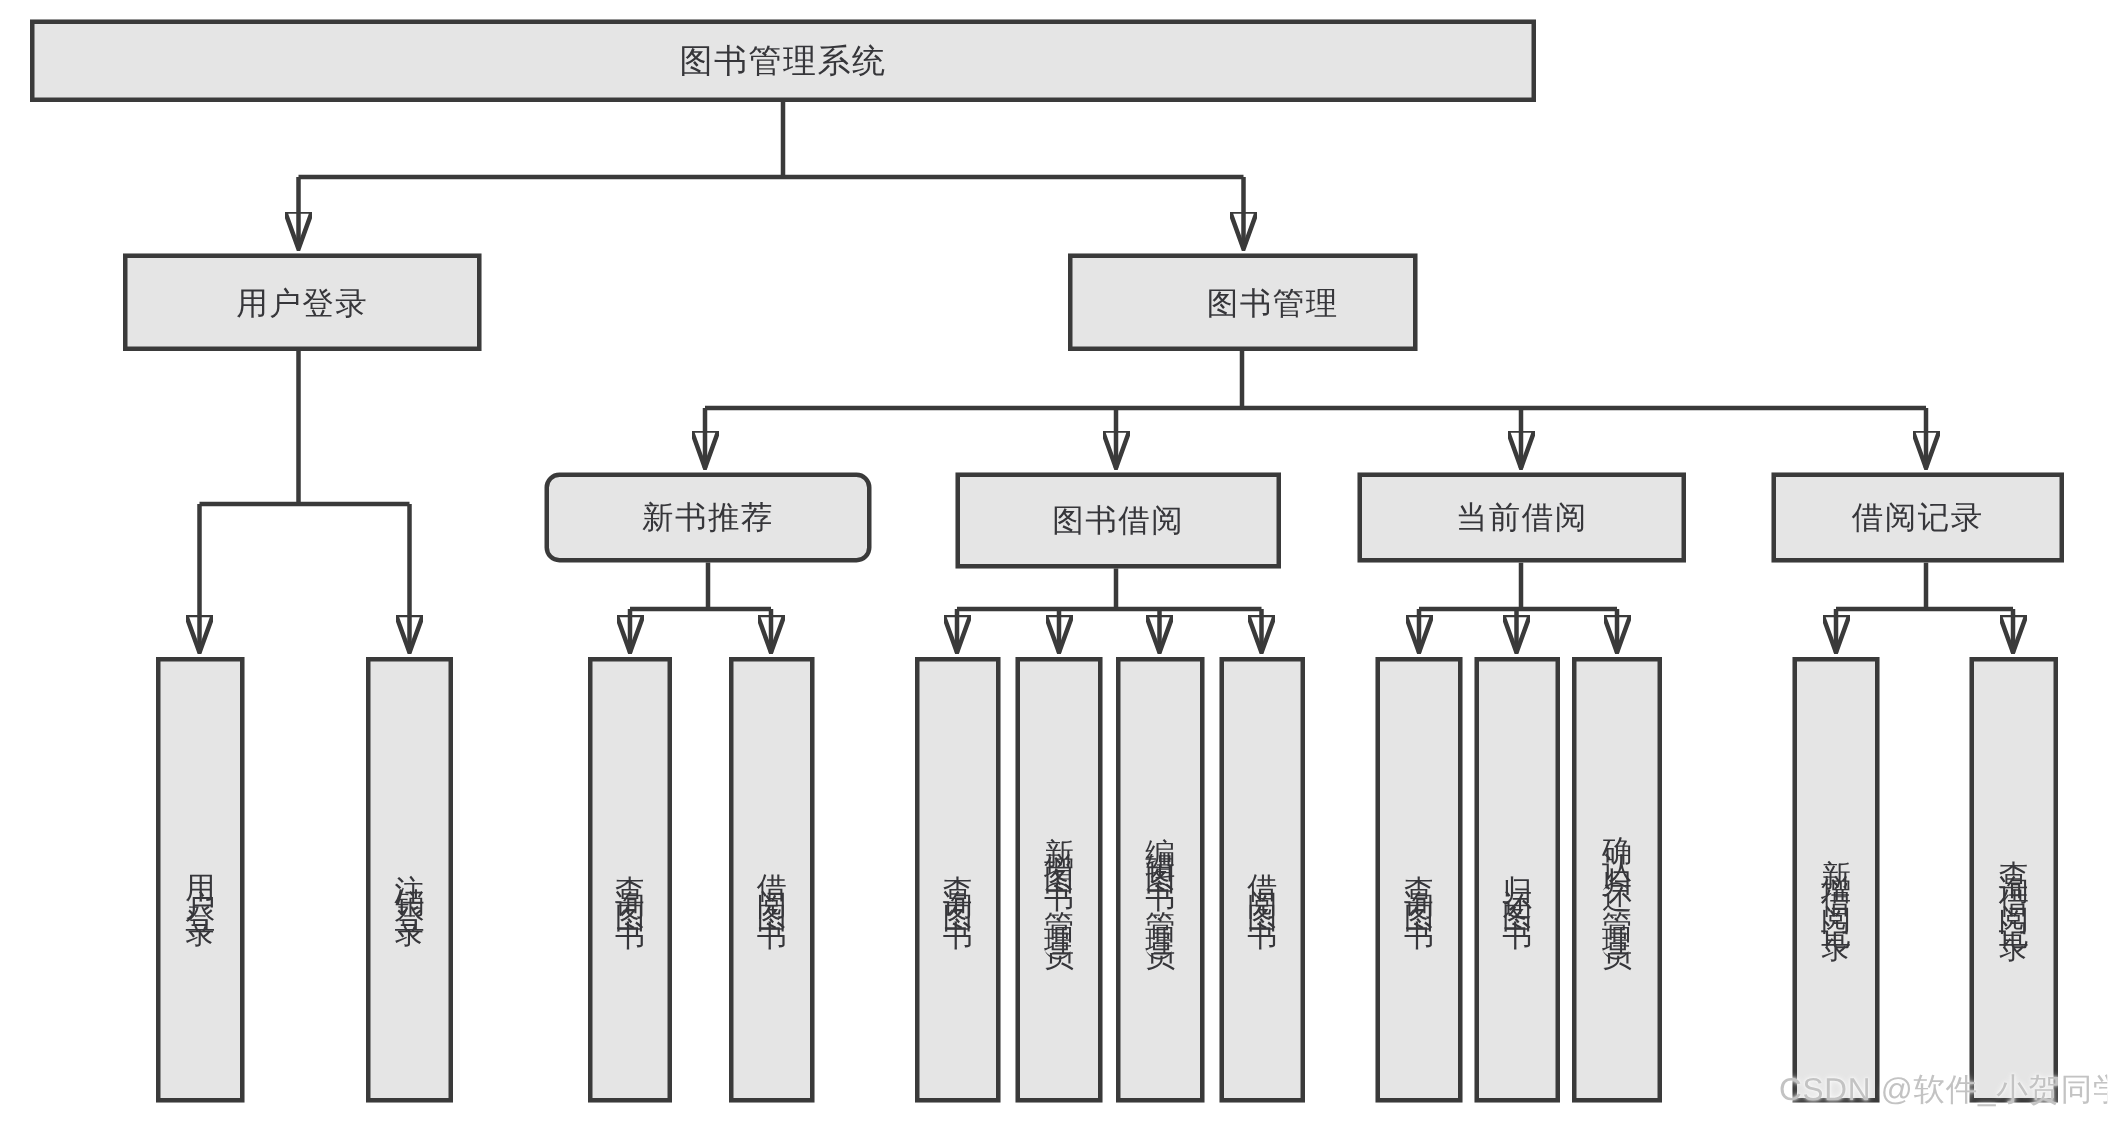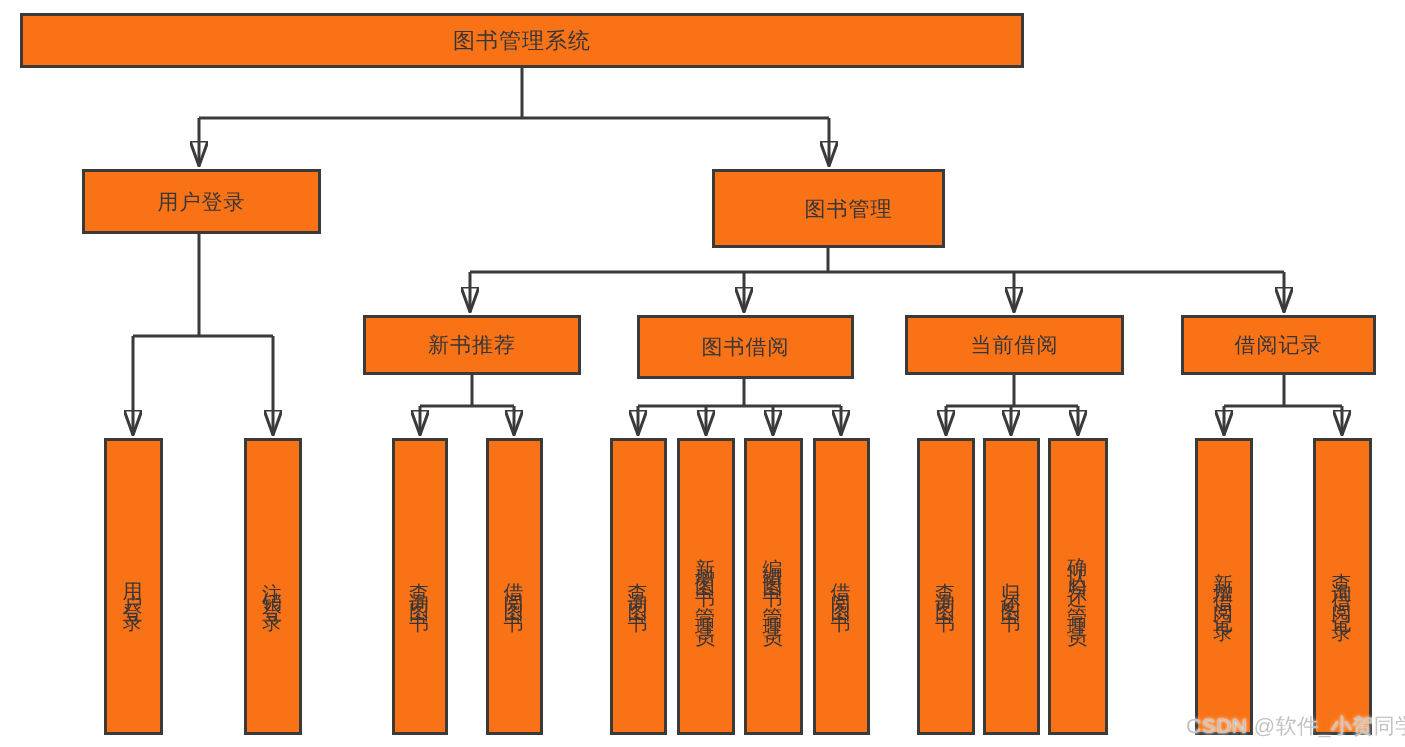--- a/index.html
+++ b/index.html
@@ -24,21 +24,21 @@
   }
   .connectors path,
   .connectors line {
     stroke: #3a3a3a;
     stroke-width: 3;
     fill: none;
   }
   .box {
     position: absolute;
     box-sizing: border-box;
-    background: #f97316;
+    background: #e5e5e5;
     border: 3px solid #3a3a3a;
     display: flex;
     align-items: center;
     justify-content: center;
   }
   .hlabel {
     font-size: 21px;
     color: #36363a;
     letter-spacing: 1px;
     white-space: nowrap;
@@ -109,25 +109,25 @@
     <line x1="1342" y1="406" x2="1342" y2="435" marker-end="url(#arw)"></line>
   </svg>
 
   <div class="box root" style="left:20px; top:13px; width:1004px; height:55px;">
     <span class="hlabel">图书管理系统</span>
   </div>
 
   <div class="box" style="left:82px; top:169px; width:239px; height:65px;">
     <span class="hlabel">用户登录</span>
   </div>
-  <div class="box" style="left:712px; top:169px; width:233px; height:79px;padding-left:40px;">
+  <div class="box" style="left:712px; top:169px; width:233px; height:65px;padding-left:40px;">
     <span class="hlabel">图书管理</span>
   </div>
 
-  <div class="box" style="left:363px; top:315px; width:218px; height:60px;">
+  <div class="box" style="left:363px; top:315px; width:218px; height:60px;border-radius:10px;">
     <span class="hlabel">新书推荐</span>
   </div>
   <div class="box" style="left:637px; top:315px; width:217px; height:64px;">
     <span class="hlabel">图书借阅</span>
   </div>
   <div class="box" style="left:905px; top:315px; width:219px; height:60px;">
     <span class="hlabel">当前借阅</span>
   </div>
   <div class="box" style="left:1181px; top:315px; width:195px; height:60px;">
     <span class="hlabel">借阅记录</span>

